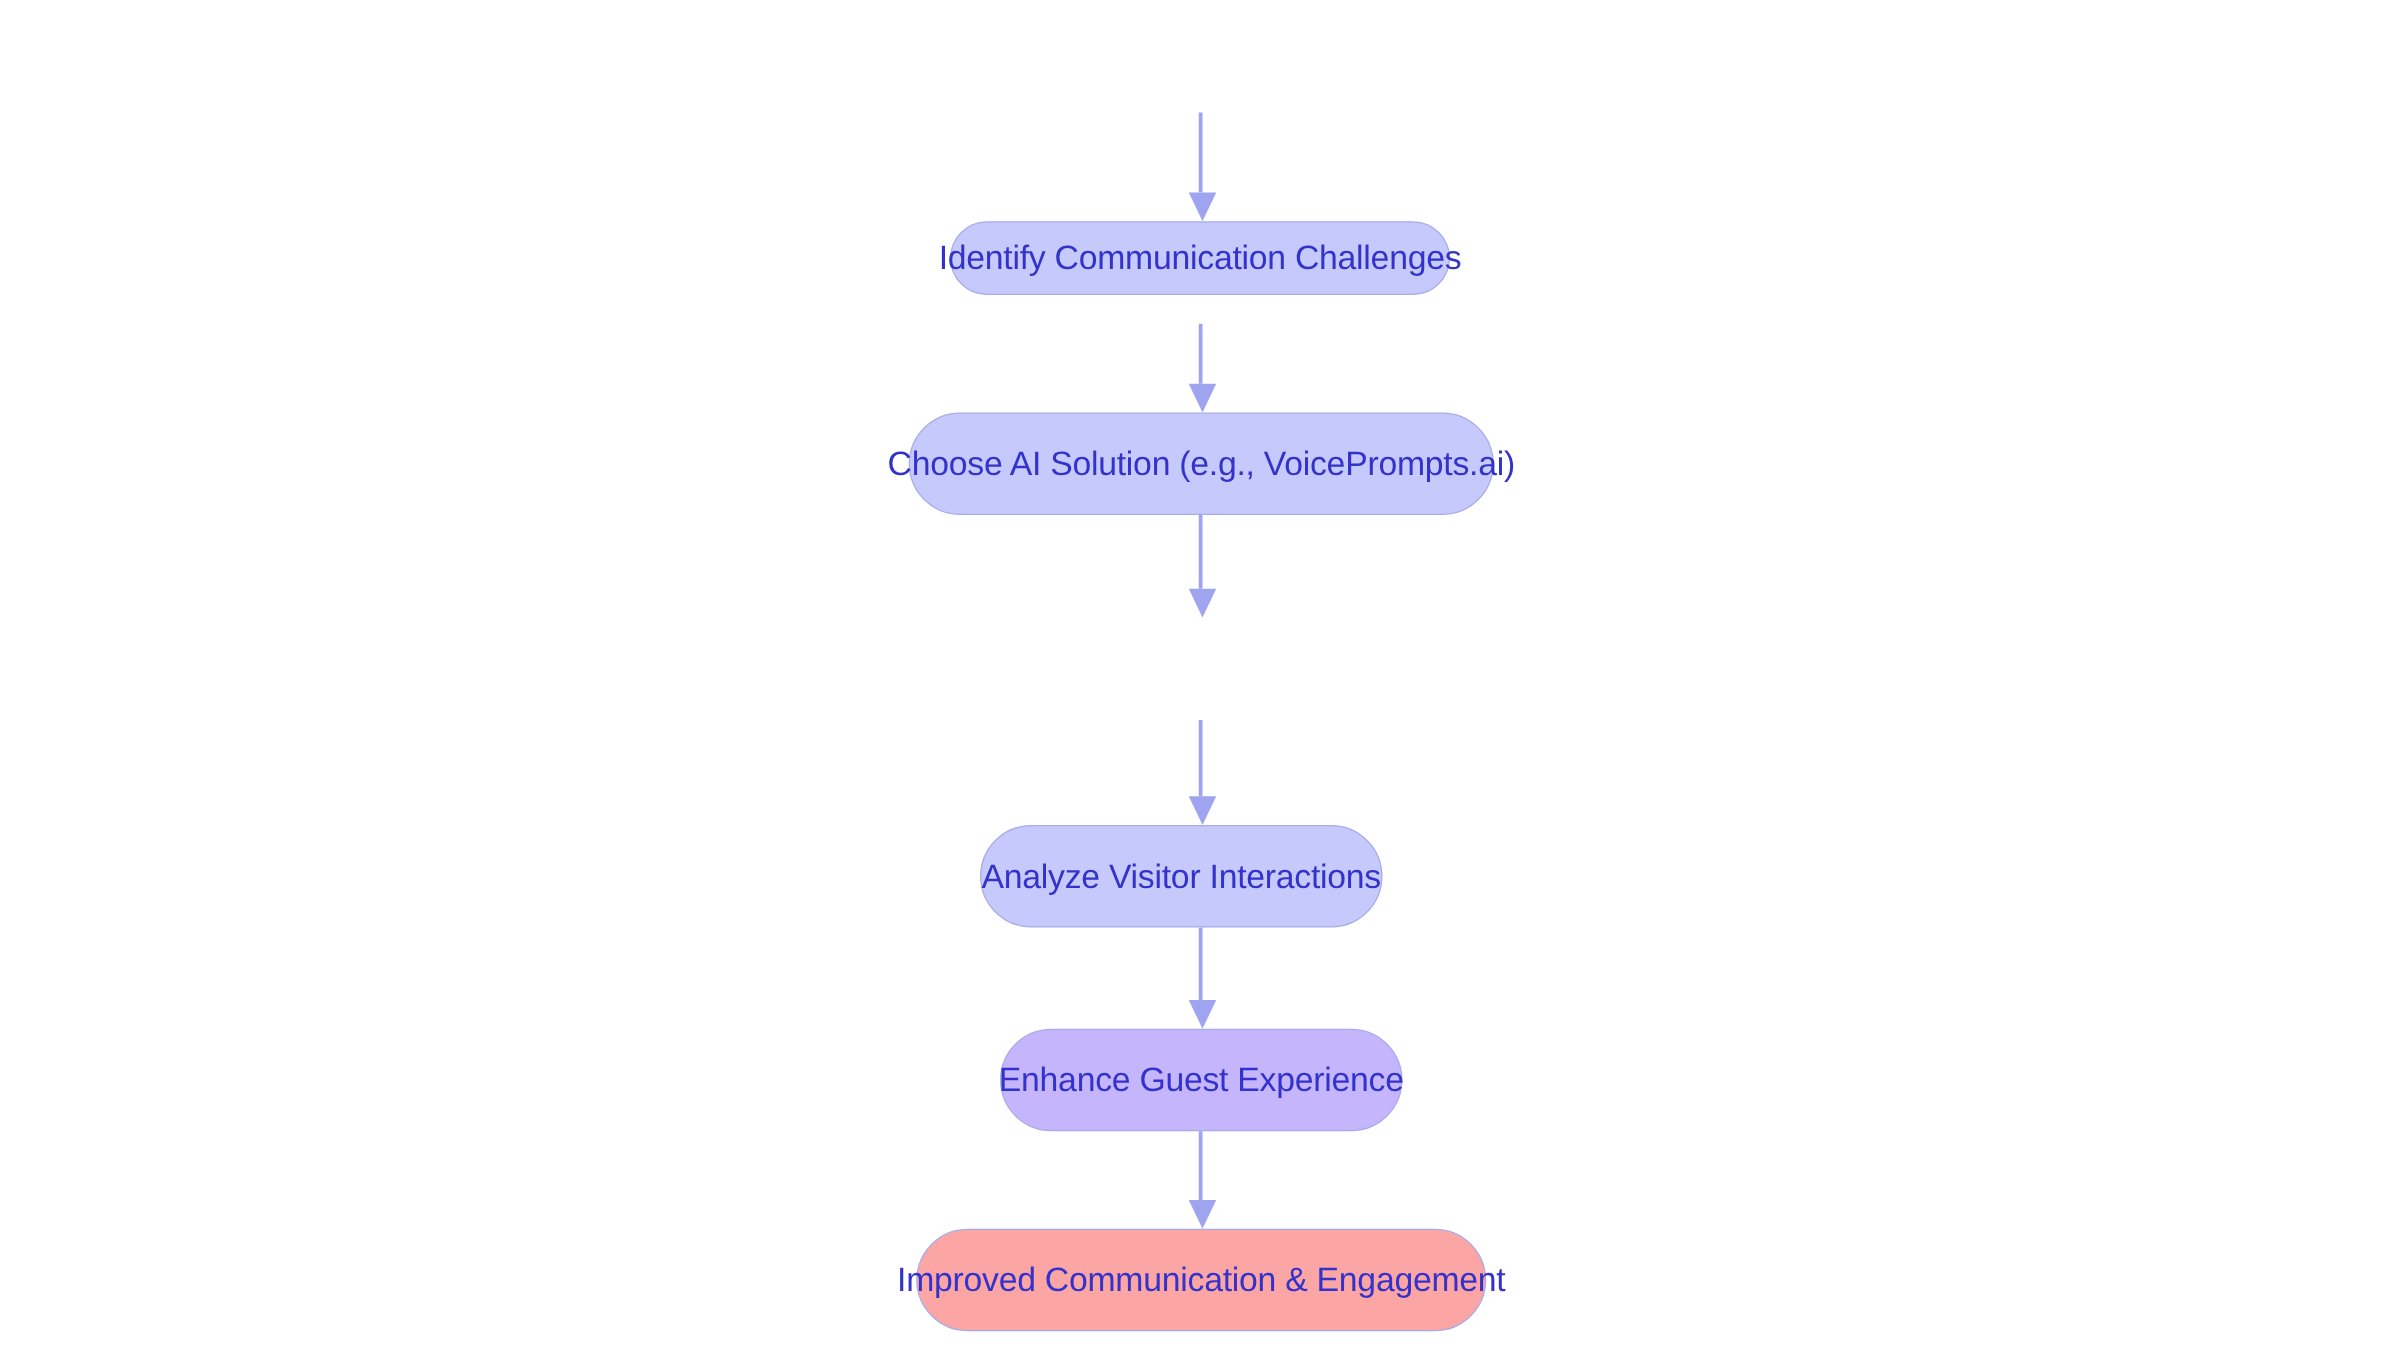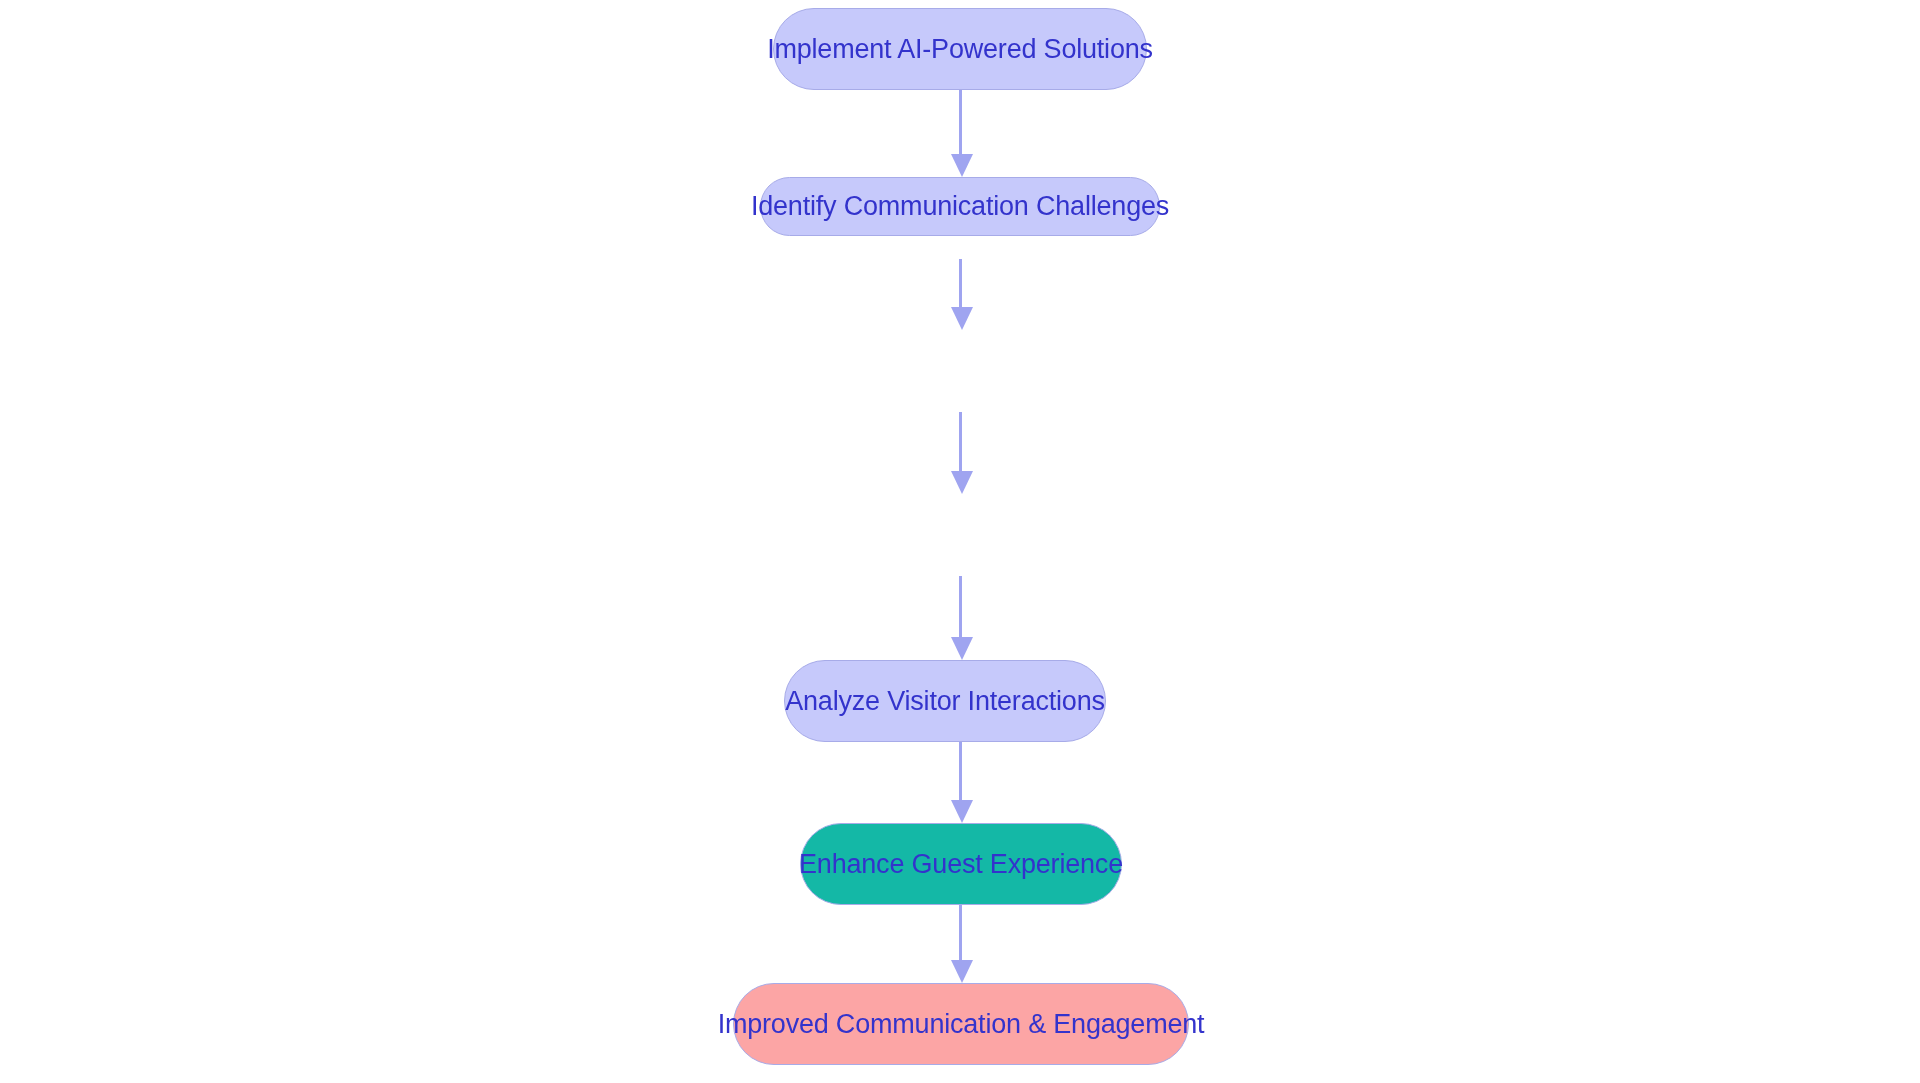--- a/index.html
+++ b/index.html
@@ -84,29 +84,29 @@
   </div>
   <div class="connector" style="left: 960px; top: 742px;">
     <div class="connector-line" style="height: 58px; left: -1.5px; background: rgb(159, 164, 240);"></div>
     <div class="connector-arrow" style="top: 58px; border-top-color: rgb(159, 164, 240); display: block;"></div>
   </div>
   <div class="connector" style="left: 960px; top: 905px;">
     <div class="connector-line" style="height: 55px; left: -1.5px; background: rgb(159, 164, 240);"></div>
     <div class="connector-arrow" style="top: 55px; border-top-color: rgb(159, 164, 240); display: block;"></div>
   </div>
 
-  <div class="node" style="left: 773px; top: 8px; width: 374px; height: 82px; background: rgb(198, 201, 251); border-color: rgb(167, 171, 232); color: rgb(51, 51, 204); font-size: 27px;">
-    <span class="node-label">Implement AI-Powered Solutions</span>
-  </div>
   <div class="node" style="left: 760px; top: 177px; width: 400px; height: 59px; background: rgb(198, 201, 251); border-color: rgb(167, 171, 232); color: rgb(51, 51, 204); font-size: 27px;">
     <span class="node-label">Identify Communication Challenges</span>
+  </div>
+  <div class="node" style="left: 727px; top: 330px; width: 468px; height: 82px; background: rgb(198, 201, 251); border-color: rgb(167, 171, 232); color: rgb(51, 51, 204); font-size: 27px;">
+    <span class="node-label">Choose AI Solution (e.g., VoicePrompts.ai)</span>
   </div>
   <div class="node" style="left: 784px; top: 660px; width: 322px; height: 82px; background: rgb(198, 201, 251); border-color: rgb(167, 171, 232); color: rgb(51, 51, 204); font-size: 27px;">
     <span class="node-label">Analyze Visitor Interactions</span>
   </div>
-  <div class="node" style="left: 800px; top: 823px; width: 322px; height: 82px; background: #14b8a6; border-color: rgb(167, 171, 232); color: rgb(51, 51, 204); font-size: 27px;">
+  <div class="node" style="left: 800px; top: 823px; width: 322px; height: 82px; background: #c4b5fd; border-color: rgb(167, 171, 232); color: rgb(51, 51, 204); font-size: 27px;">
     <span class="node-label">Enhance Guest Experience</span>
   </div>
   <div class="node" style="left: 733px; top: 983px; width: 456px; height: 82px; background: #fca5a5; border-color: rgb(167, 171, 232); color: rgb(51, 51, 204); font-size: 27px;">
     <span class="node-label">Improved Communication &amp; Engagement</span>
   </div>
 
 </div>
 
 </body></html>

